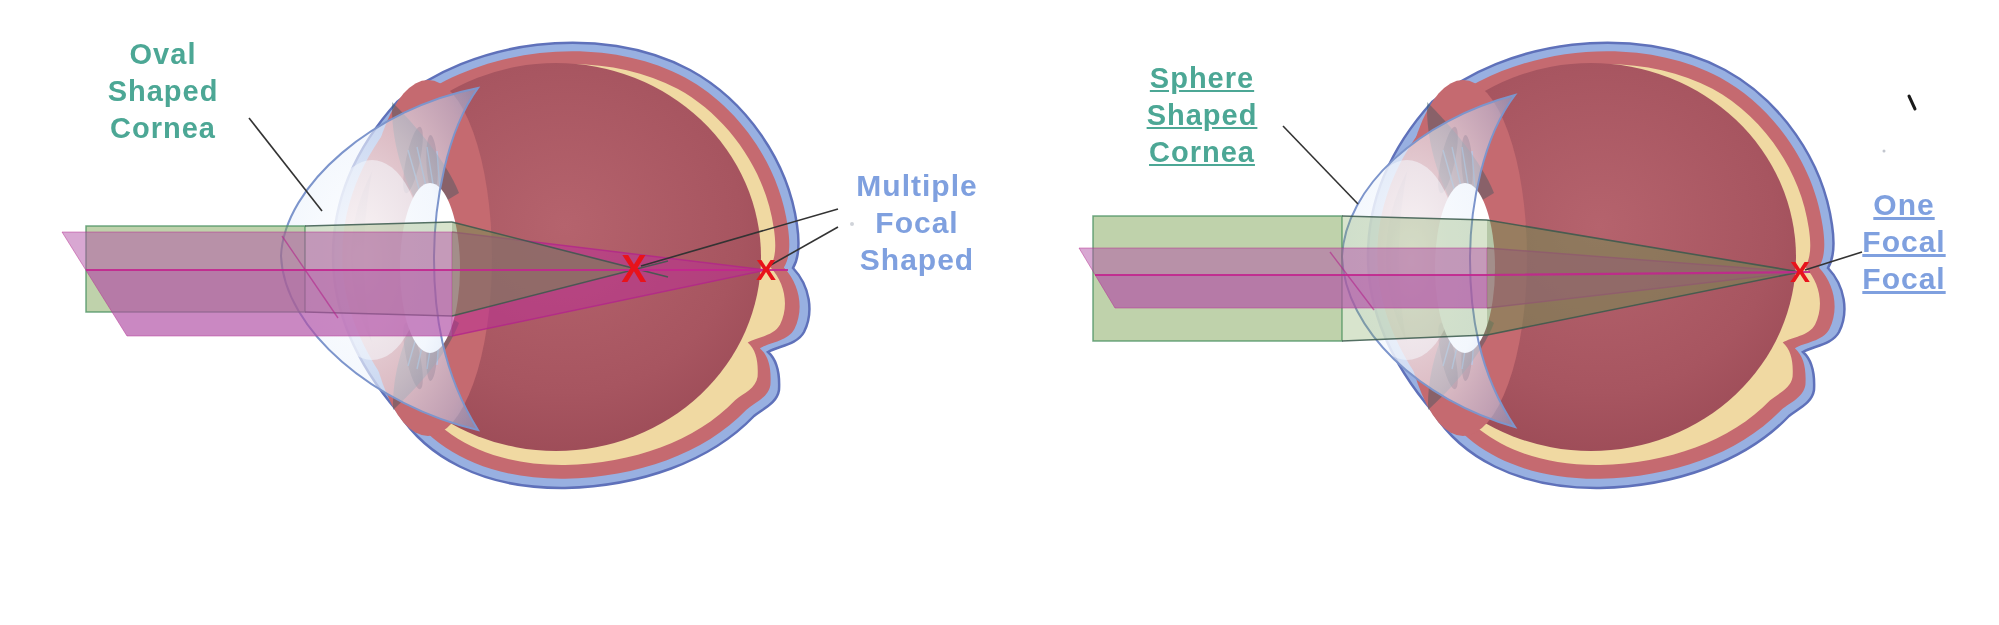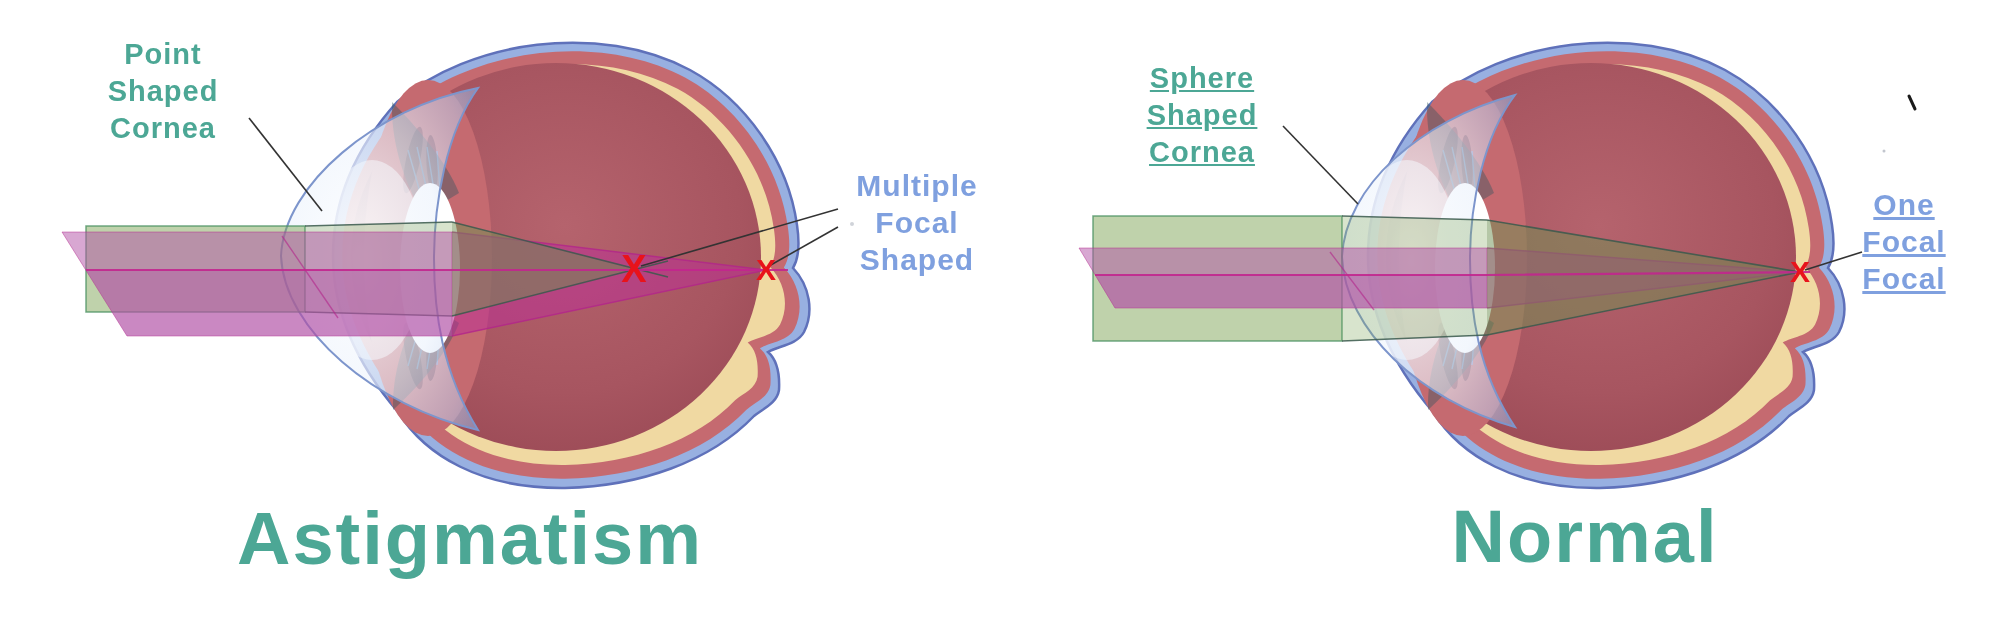--- a/index.html
+++ b/index.html
@@ -165,21 +165,21 @@
     </g>
 
     <g>
       <line x1="1909" y1="96" x2="1915" y2="109" stroke="#1a1a1a" stroke-width="3" stroke-linecap="round"></line>
       <circle cx="1884" cy="151" r="1.5" fill="#9aa0ad" opacity="0.6"></circle>
       <circle cx="852" cy="224" r="2" fill="#b0b6c0" opacity="0.6"></circle>
     </g>
   </svg>
 
   <div class="lbl lbl-teal" style="left:163px;top:36px;">
-    <div>Point</div>
+    <div>Oval</div>
     <div>Shaped</div>
     <div>Cornea</div>
   </div>
 
   <div class="lbl lbl-blue" style="left:917px;top:160px;margin-top:7px;">
     <div>Multiple</div>
     <div>Focal</div>
     <div>Shaped</div>
   </div>
 
@@ -188,15 +188,13 @@
     <div>Shaped</div>
     <div>Cornea</div>
   </div>
 
   <div class="lbl lbl-blue" style="left:1904px;top:186px;text-decoration:underline;">
     <div>One</div>
     <div>Focal</div>
     <div>Focal</div>
   </div>
 
-  <div class="title" style="left:470px;top:496px;">Astigmatism</div>
-  <div class="title" style="left:1585px;top:494px;">Normal</div>
 </div>
 
 </body></html>

